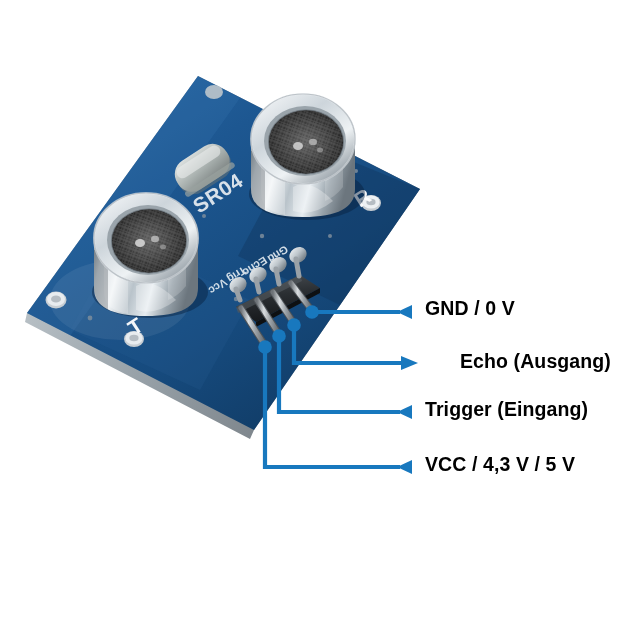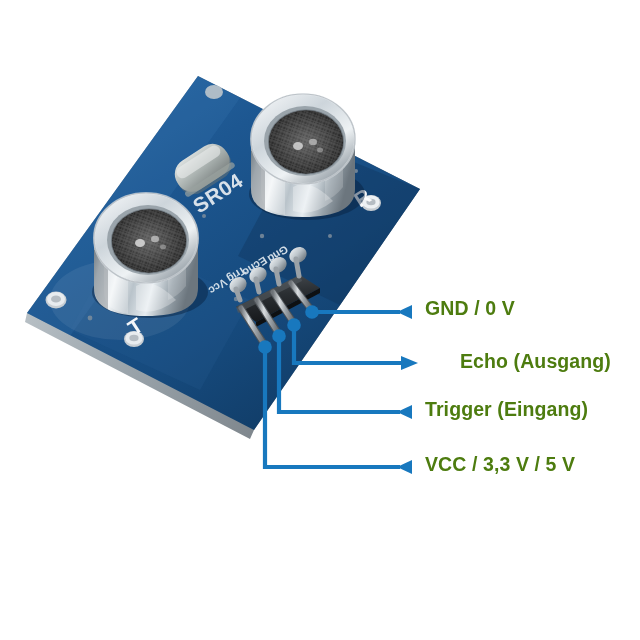--- a/index.html
+++ b/index.html
@@ -30,21 +30,21 @@
     height: 640px;
   }
 
   
   .callout-label {
     position: absolute;
     font-family: "Liberation Sans", sans-serif;
     font-weight: bold;
     font-size: 19.5px;
     letter-spacing: 0.1px;
-    color: #4d7c0f;
+    color: #000000;
     white-space: nowrap;
     line-height: 1;
   }
   #label-gnd     { left: 425px; top: 299px; }
   #label-echo    { left: 425px; top: 352px; margin-left: 35px; }
   #label-trigger { left: 425px; top: 400px; }
   #label-vcc     { left: 425px; top: 455px; }
 </style>
 </head>
 <body>
@@ -309,15 +309,15 @@
       </g>
     </g>
   </svg>
 
   <div id="label-gnd" class="callout-label">GND / 0 V</div>
 
   <div id="label-echo" class="callout-label">Echo (Ausgang)</div>
 
   <div id="label-trigger" class="callout-label">Trigger (Eingang)</div>
 
-  <div id="label-vcc" class="callout-label">VCC / 3,3 V / 5 V</div>
+  <div id="label-vcc" class="callout-label">VCC / 4,3 V / 5 V</div>
 
 </div>
 
 </body></html>

